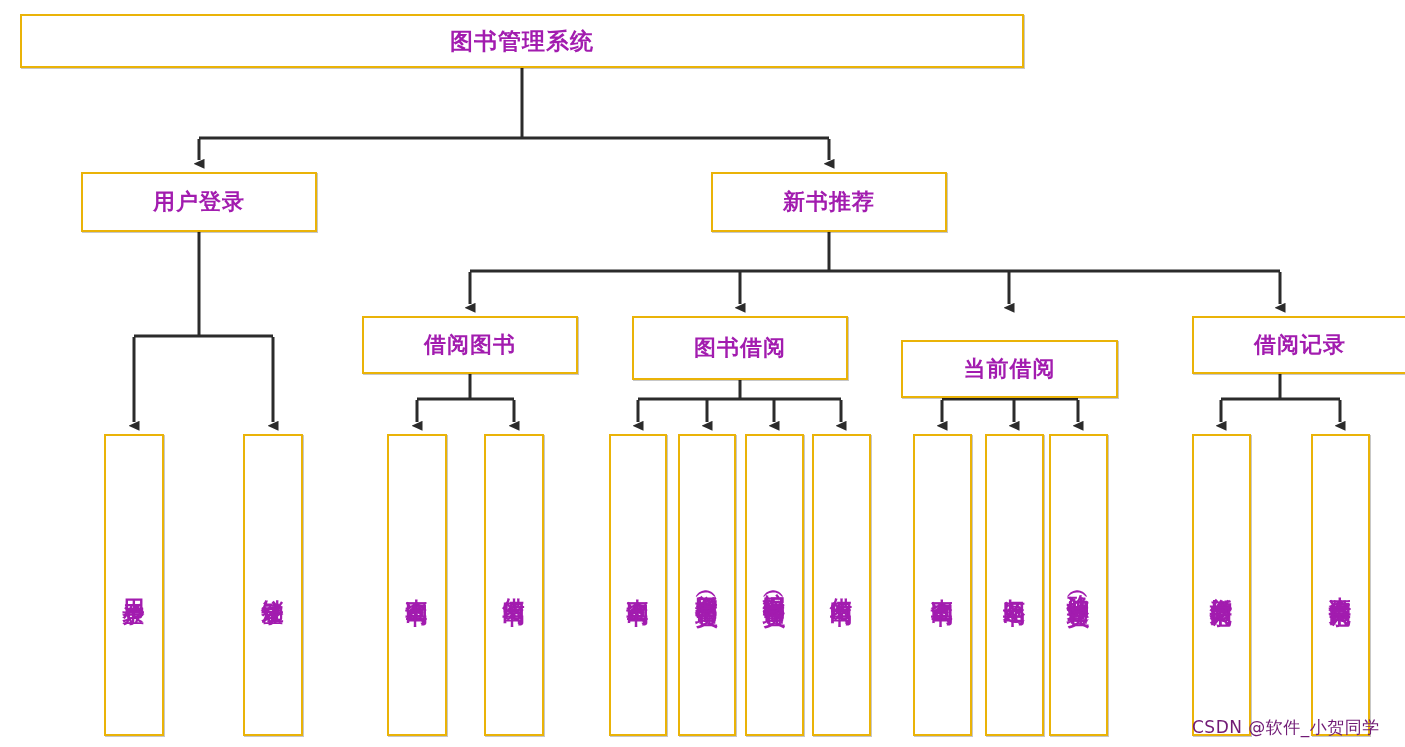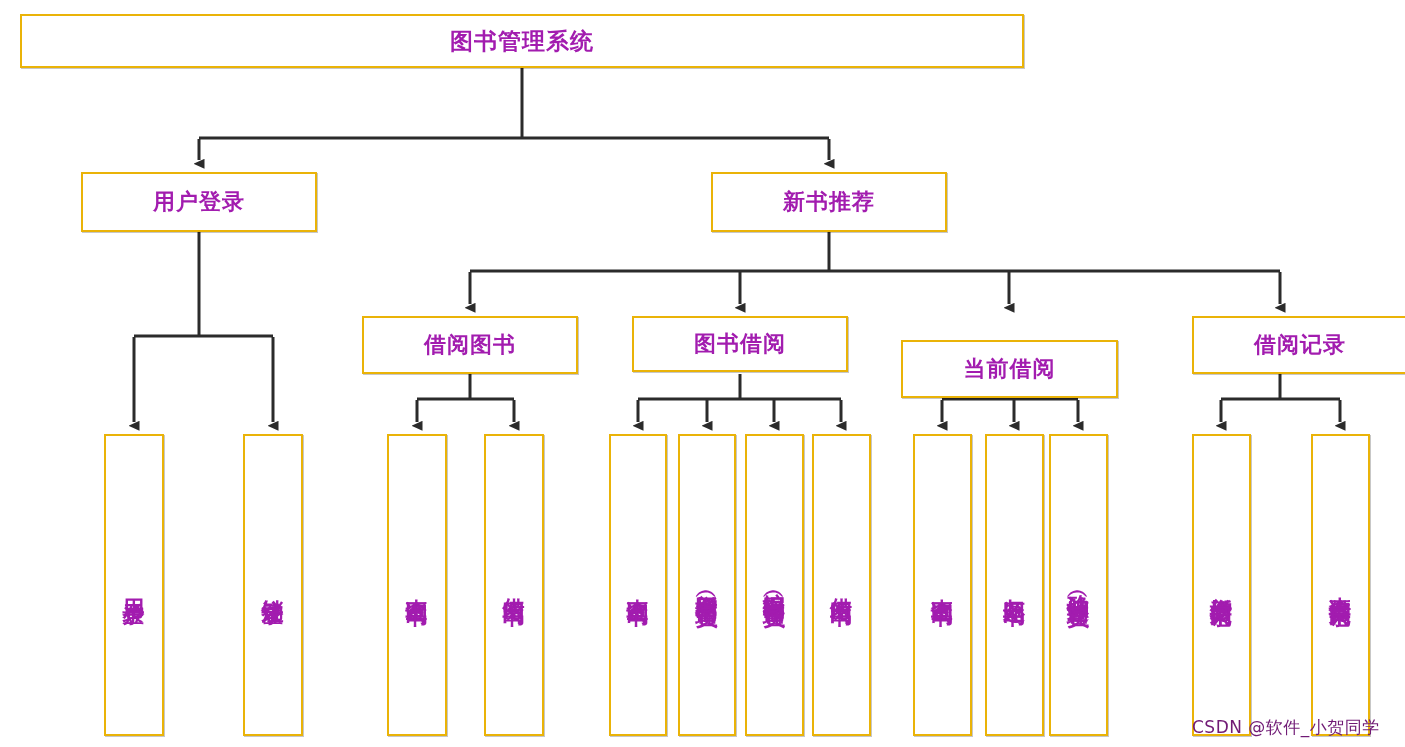--- a/index.html
+++ b/index.html
@@ -131,21 +131,21 @@
   <div class="node lvl2" id="n-l2-0" style="left: 81px; top: 172px; width: 236px; height: 60px;">
     <span class="label">用户登录</span>
   </div>
   <div class="node lvl2" id="n-l2-1" style="left: 711px; top: 172px; width: 236px; height: 60px;">
     <span class="label">新书推荐</span>
   </div>
 
   <div class="node lvl3" id="n-l3-0" style="left: 362px; top: 316px; width: 216px; height: 58px;">
     <span class="label">借阅图书</span>
   </div>
-  <div class="node lvl3" id="n-l3-1" style="left: 632px; top: 316px; width: 216px; height: 56px;">
+  <div class="node lvl3" id="n-l3-1" style="left: 632px; top: 316px; width: 216px; height: 64px;">
     <span class="label">图书借阅</span>
   </div>
   <div class="node lvl3" id="n-l3-2" style="left: 901px; top: 316px; width: 217px; height: 58px; margin-top: 24px;">
     <span class="label">当前借阅</span>
   </div>
   <div class="node lvl3" id="n-l3-3" style="left: 1172px; top: 316px; width: 216px; height: 58px; margin-left: 20px;">
     <span class="label">借阅记录</span>
   </div>
 
   <div class="node leaf" id="n-lf-0" style="left: 104px; top: 434px; width: 60px; height: 302px;">

